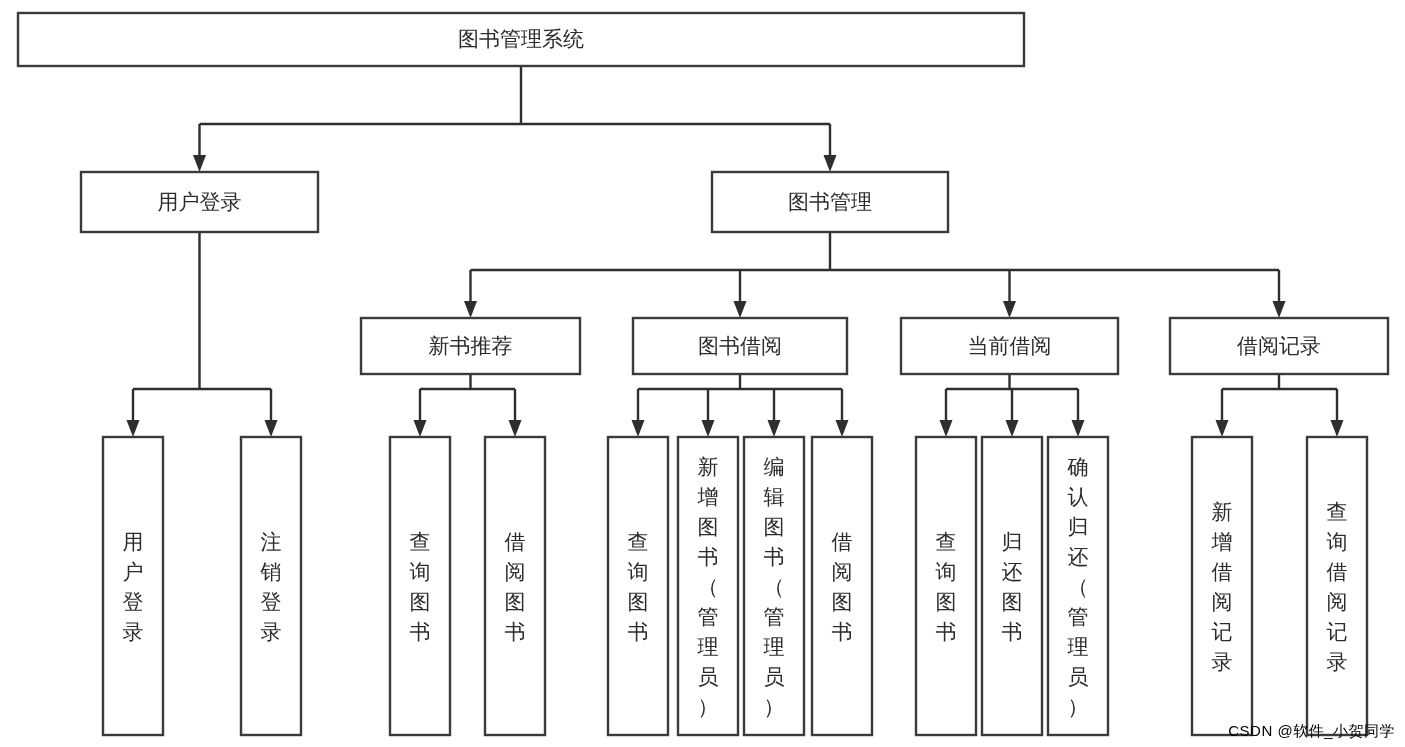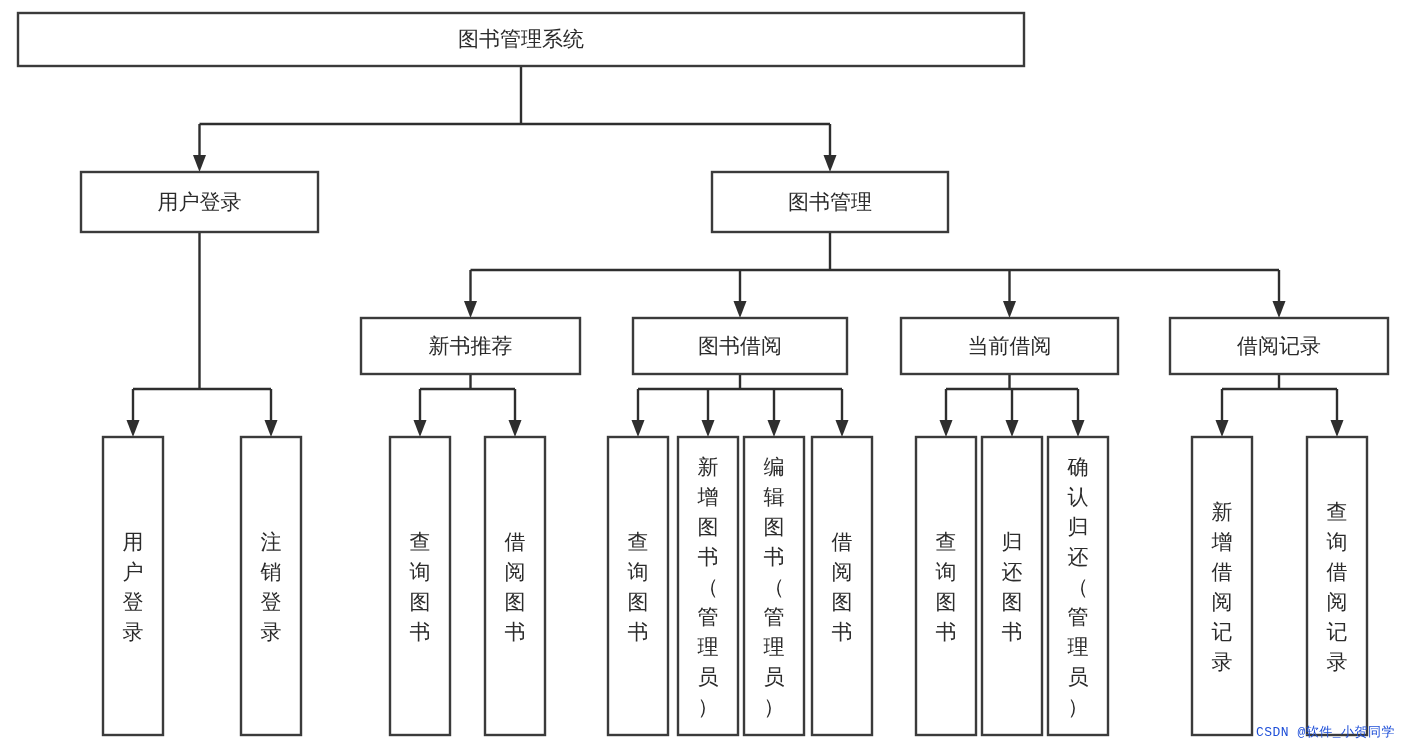--- a/index.html
+++ b/index.html
@@ -52,23 +52,23 @@
   .node-label-v {
     font-family: "Liberation Sans", "DejaVu Sans", sans-serif;
     font-size: 21px;
     fill: #2b2b2b;
     text-anchor: middle;
   }
   .watermark {
     position: absolute;
     right: 10px;
     bottom: 6px;
-    font-family: Liberation Mono, monospace;
-    font-size: 13px;
-    color: #1d4ed8;
+    font-family: Liberation Sans, sans-serif;
+    font-size: 15px;
+    color: #000000;
     letter-spacing: 0.5px;
     white-space: nowrap;
     user-select: none;
   }
 </style>
 </head>
 <body>
 
 <div id="diagram-root">
   <svg class="tree" id="tree-svg" viewBox="0 0 1405 747">

